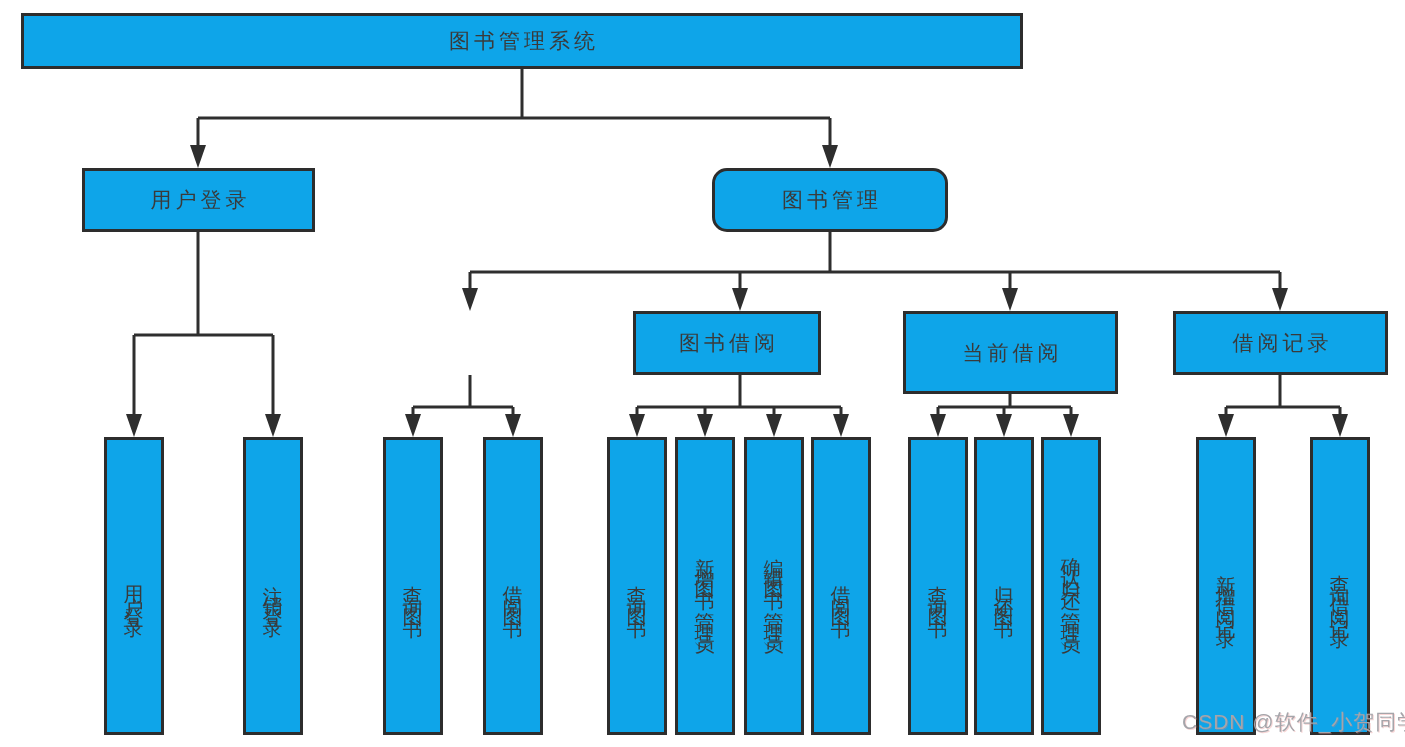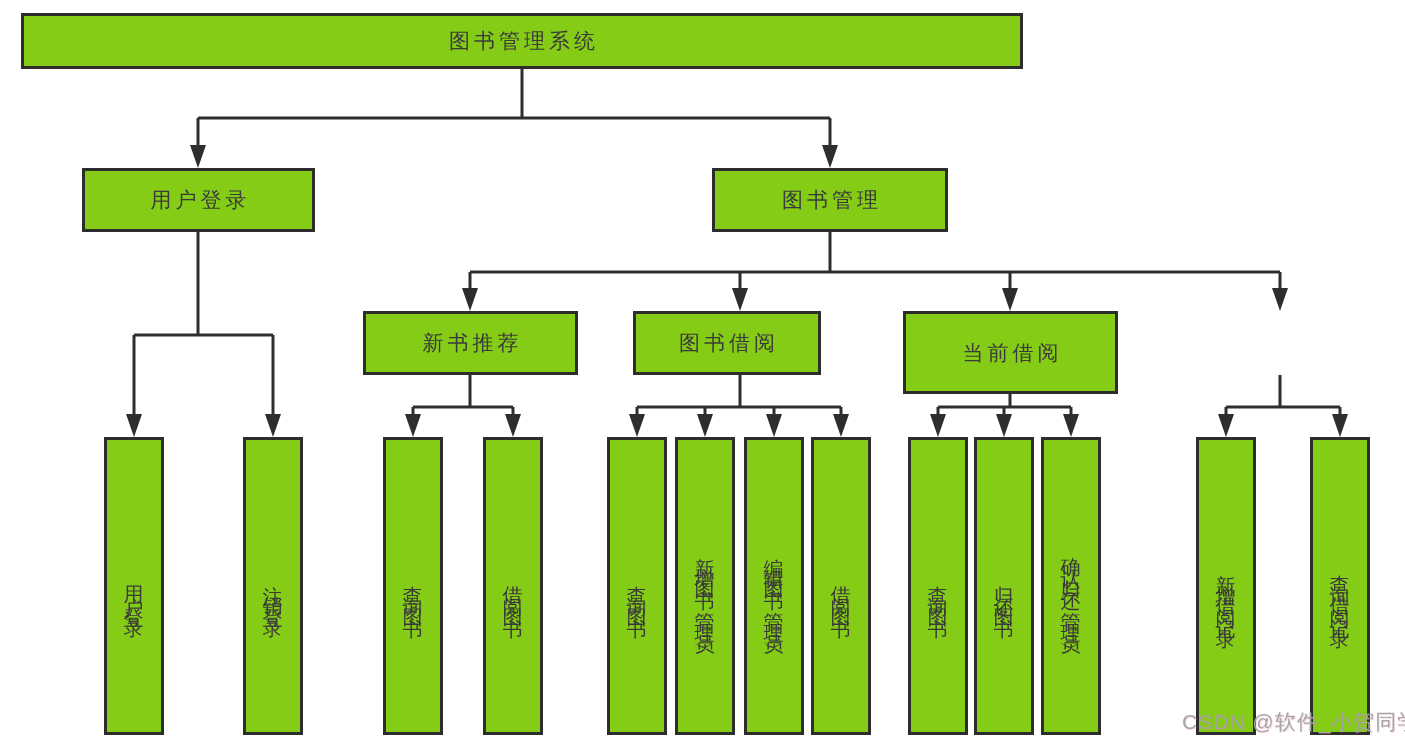--- a/index.html
+++ b/index.html
@@ -18,21 +18,21 @@
   }
   .connectors {
     position: absolute;
     left: 0;
     top: 0;
     pointer-events: none;
   }
   .box {
     position: absolute;
     box-sizing: border-box;
-    background: #84cc16;
+    background: #0ea5e9;
     border: 3px solid #2d2d2d;
     display: flex;
     align-items: center;
     justify-content: center;
     color: #3a3a3a;
   }
   .hbox {
     font-size: 21px;
     letter-spacing: 4px;
     white-space: nowrap;
@@ -100,32 +100,32 @@
     </g>
   </svg>
 
   <div class="box hbox" style="left:21px; top:13px; width:1002px; height:56px;">
     <span class="lbl">图书管理系统</span>
   </div>
 
   <div class="box hbox" style="left:82px; top:168px; width:233px; height:64px;">
     <span class="lbl">用户登录</span>
   </div>
-  <div class="box hbox" style="left:712px; top:168px; width:236px; height:64px;">
+  <div class="box hbox" style="left:712px; top:168px; width:236px; height:64px;border-radius:15px;">
     <span class="lbl">图书管理</span>
   </div>
 
-  <div class="box hbox" style="left:363px; top:311px; width:215px; height:64px;">
-    <span class="lbl">新书推荐</span>
-  </div>
   <div class="box hbox" style="left:633px; top:311px; width:188px; height:64px;">
     <span class="lbl">图书借阅</span>
   </div>
   <div class="box hbox" style="left:903px; top:311px; width:215px; height:83px;">
     <span class="lbl">当前借阅</span>
+  </div>
+  <div class="box hbox" style="left:1173px; top:311px; width:215px; height:64px;">
+    <span class="lbl">借阅记录</span>
   </div>
 
   <div class="box vbox" style="left:104px; top:437px; width:60px; height:298px;">
     <span class="lbl">用户登录</span>
   </div>
   <div class="box vbox" style="left:243px; top:437px; width:60px; height:298px;">
     <span class="lbl">注销登录</span>
   </div>
 
   <div class="box vbox" style="left:383px; top:437px; width:60px; height:298px;">

